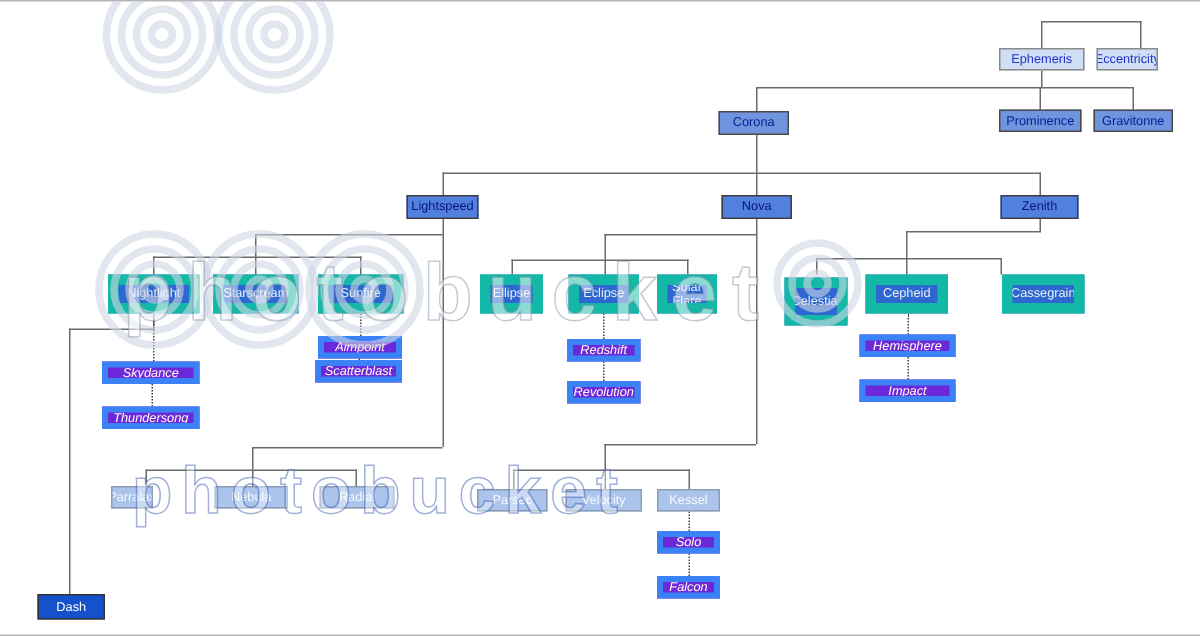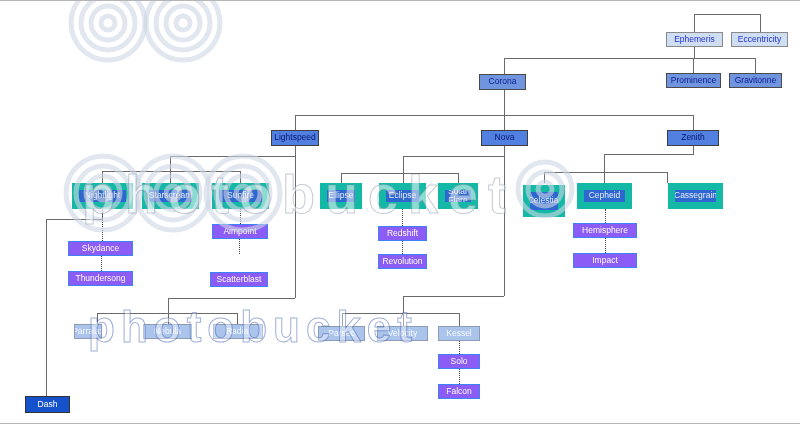--- a/index.html
+++ b/index.html
@@ -14,21 +14,21 @@
     position:absolute; box-sizing:border-box;
     display:flex; align-items:center; justify-content:center;
     font-size:8.5px; text-align:center; line-height:1.1;
     overflow:hidden; z-index:2; cursor:default;
   }
   .lightest { background:#cfdef2; border:1px solid #8a8a8a; color:#2233cc; }
   .mid      { background:#7095de; border:1px solid #4a4a4a; color:#0a1a8f; }
   .royal    { background:#5280e0; border:1px solid #3e3e3e; color:#071573; }
   .dark     { background:#2d67cf; border:7px solid #14b8a6; color:#e9eef8; }
   .pale     { background:#abc4ec; border:1px solid #8c9cb4; color:#f6f9ff; }
-  .yellow   { background:#8b5cf6; border:1px solid #3b82f6; color:#fffcf2; }
+  .yellow   { background:#6d28d9; border:4px solid #3b82f6; color:#fffcf2;font-style:italic; }
   .dashbox  { background:#1551cb; border:1px solid #333333; color:#ffffff; }
   .ln { position:absolute; z-index:1; }
   .h  { height:1px; background:#6a6a6a; }
   .v  { width:1px;  background:#6a6a6a; }
   .d  { width:0; border-left:1px dotted #3f3f3f; background:none; }
   .wm { position:absolute; left:0; top:0; z-index:5; pointer-events:none; }
   .wm text { font-family:"Liberation Sans", sans-serif; font-weight:bold; }
 </style>
 </head>
 <body>
@@ -96,21 +96,21 @@
   <i class="ln d" style="left:240px;top:208px;height:15px"></i>
   <i class="ln d" style="left:239px;top:238px;height:15px"></i>
   <i class="ln d" style="left:402px;top:208px;height:17px"></i>
   <i class="ln d" style="left:402px;top:240px;height:13px"></i>
   <i class="ln d" style="left:605px;top:208px;height:14px"></i>
   <i class="ln d" style="left:605px;top:237px;height:15px"></i>
   <i class="ln d" style="left:459px;top:340px;height:13px"></i>
   <i class="ln d" style="left:459px;top:368px;height:15px"></i>
 
   <div class="node lightest" style="left:666px;top:31px;width:57px;height:15px">Ephemeris</div>
-  <div class="node lightest" style="left:731px;top:31px;width:57px;height:15px">Eccentricity</div>
+  <div class="node lightest" style="left:731px;top:31px;width:41px;height:15px">Eccentricity</div>
 
   <div class="node mid" style="left:479px;top:73px;width:47px;height:16px">Corona</div>
   <div class="node mid" style="left:666px;top:72px;width:55px;height:15px">Prominence</div>
   <div class="node mid" style="left:729px;top:72px;width:53px;height:15px">Gravitonne</div>
 
   <div class="node royal" style="left:271px;top:129px;width:48px;height:16px">Lightspeed</div>
   <div class="node royal" style="left:481px;top:129px;width:47px;height:16px">Nova</div>
   <div class="node royal" style="left:667px;top:129px;width:52px;height:16px">Zenith</div>
 
   <div class="node dark" style="left:72px;top:182px;width:61px;height:26px">Nightlight</div>
@@ -119,21 +119,21 @@
   <div class="node dark" style="left:320px;top:182px;width:42px;height:26px">Ellipse</div>
   <div class="node dark" style="left:379px;top:182px;width:47px;height:26px">Eclipse</div>
   <div class="node dark" style="left:438px;top:182px;width:40px;height:26px">Solar Flare</div>
   <div class="node dark" style="left:523px;top:184px;width:42px;height:32px">Celestial</div>
   <div class="node dark" style="left:577px;top:182px;width:55px;height:26px">Cepheid</div>
   <div class="node dark" style="left:668px;top:182px;width:55px;height:26px">Cassegrain</div>
 
   <div class="node yellow" style="left:68px;top:240px;width:65px;height:15px">Skydance</div>
   <div class="node yellow" style="left:68px;top:270px;width:65px;height:15px">Thundersong</div>
   <div class="node yellow" style="left:212px;top:223px;width:56px;height:15px">Aimpoint</div>
-  <div class="node yellow" style="left:210px;top:271px;width:58px;height:15px">Scatterblast</div>
+  <div class="node yellow" style="left:210px;top:239px;width:58px;height:15px">Scatterblast</div>
   <div class="node yellow" style="left:378px;top:225px;width:49px;height:15px">Redshift</div>
   <div class="node yellow" style="left:378px;top:253px;width:49px;height:15px">Revolution</div>
   <div class="node yellow" style="left:573px;top:222px;width:64px;height:15px">Hemisphere</div>
   <div class="node yellow" style="left:573px;top:252px;width:64px;height:15px">Impact</div>
 
   <div class="node pale" style="left:74px;top:323px;width:28px;height:15px">Parralax</div>
   <div class="node pale" style="left:143px;top:323px;width:49px;height:15px">Nebula</div>
   <div class="node pale" style="left:213px;top:323px;width:50px;height:15px">Radial</div>
   <div class="node pale" style="left:318px;top:325px;width:47px;height:15px">Parsec</div>
   <div class="node pale" style="left:377px;top:325px;width:51px;height:15px">Velocity</div>

